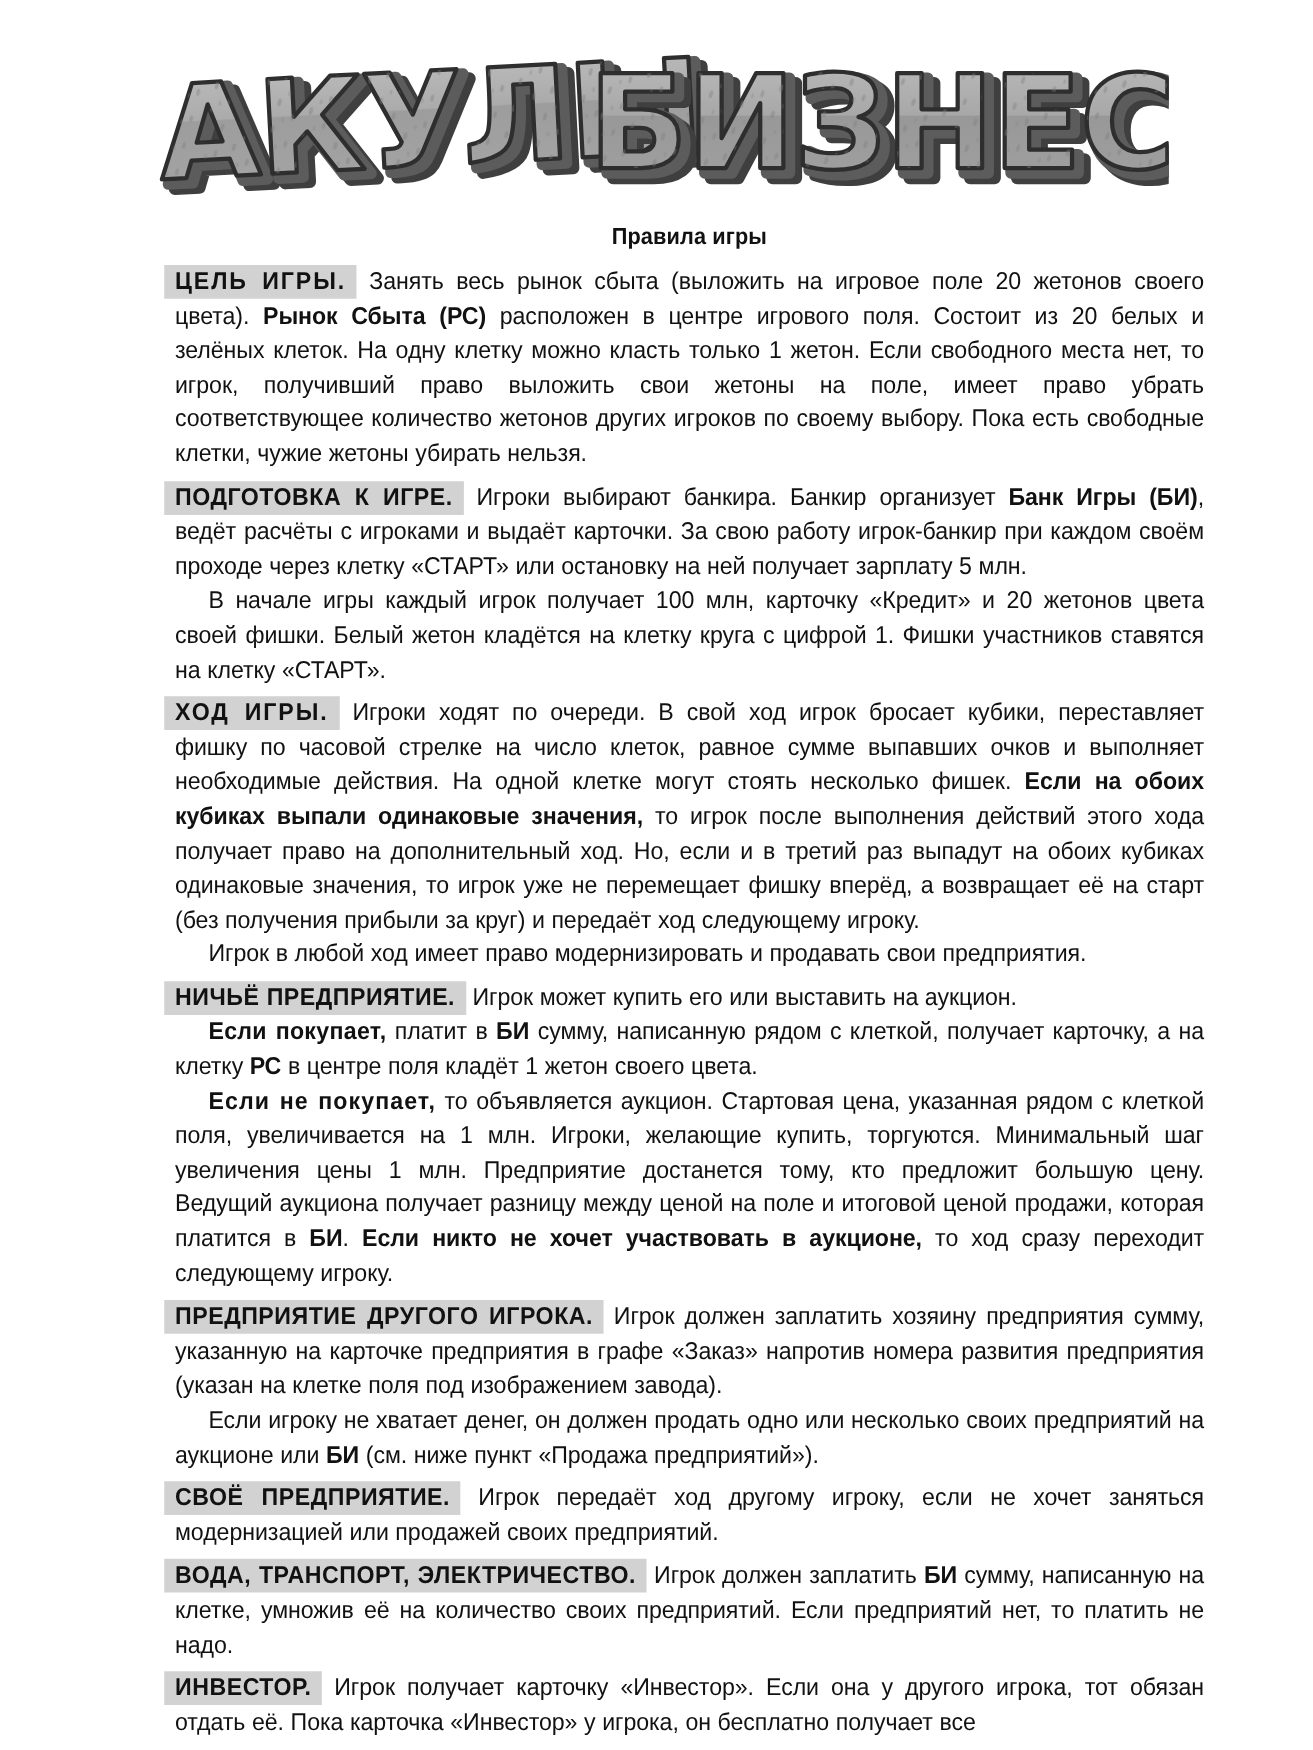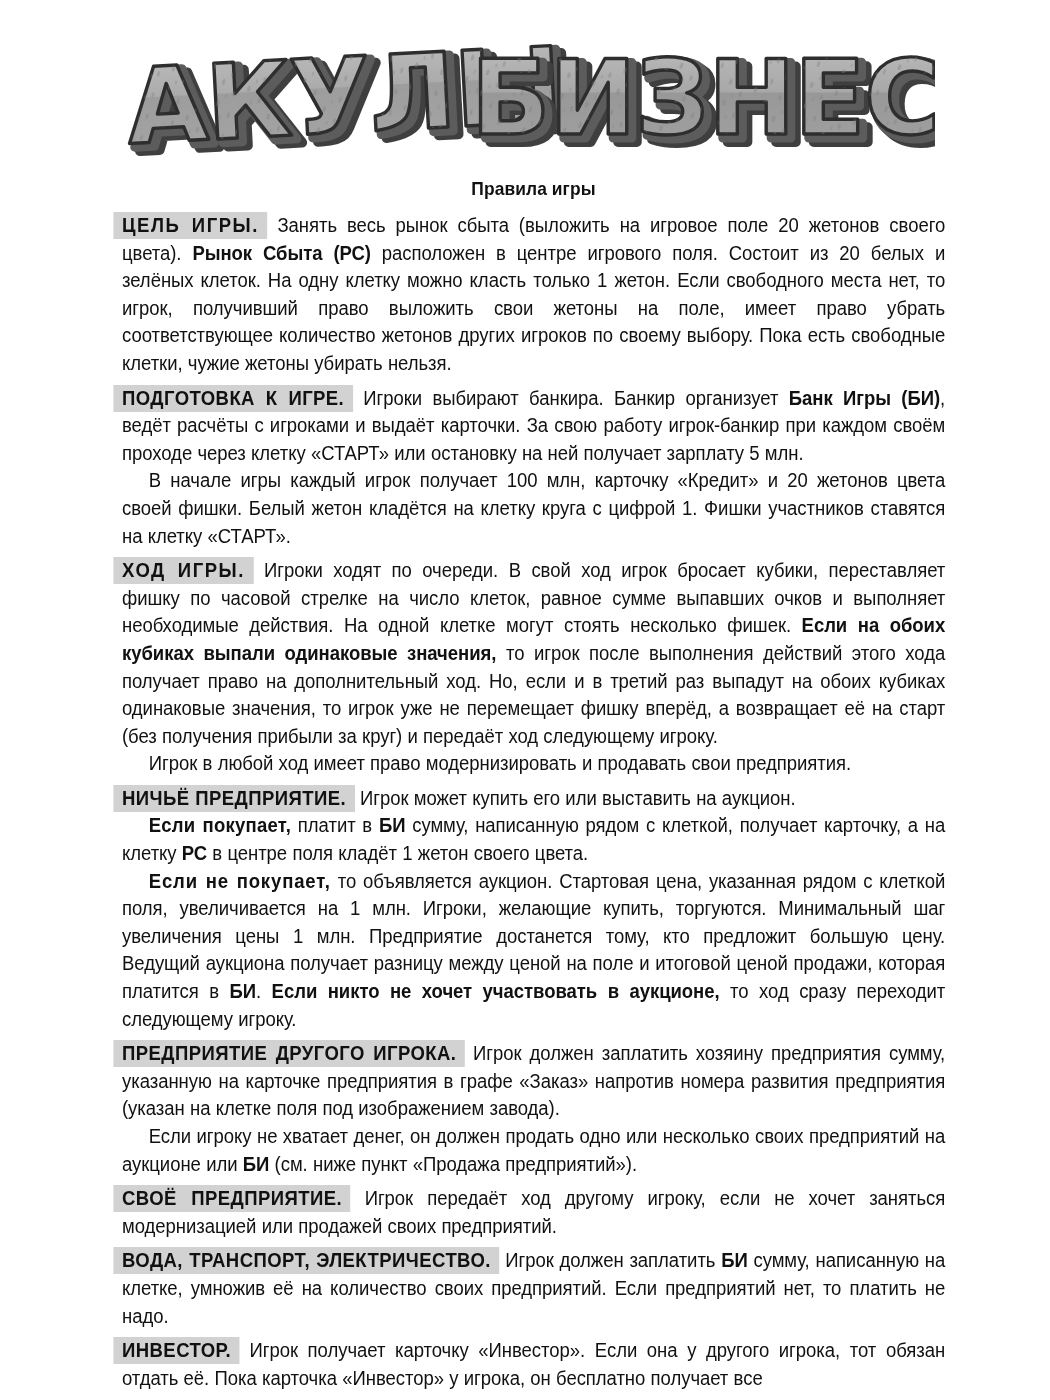--- a/index.html
+++ b/index.html
@@ -44,21 +44,21 @@
   .logo-text-main {
     font-family: "DejaVu Sans", sans-serif;
     font-weight: 700;
     font-size: 104px;
     letter-spacing: -1px;
   }
 
   
   .doc {
     position: absolute;
-    left: 122px;
+    left: 140px;
     top: 176px;
     width: 823px;
   }
 
   .doc-title {
     text-align: center;
     font-weight: 700;
     font-size: 18.5px;
     line-height: 26px;
     letter-spacing: 0.1px;

